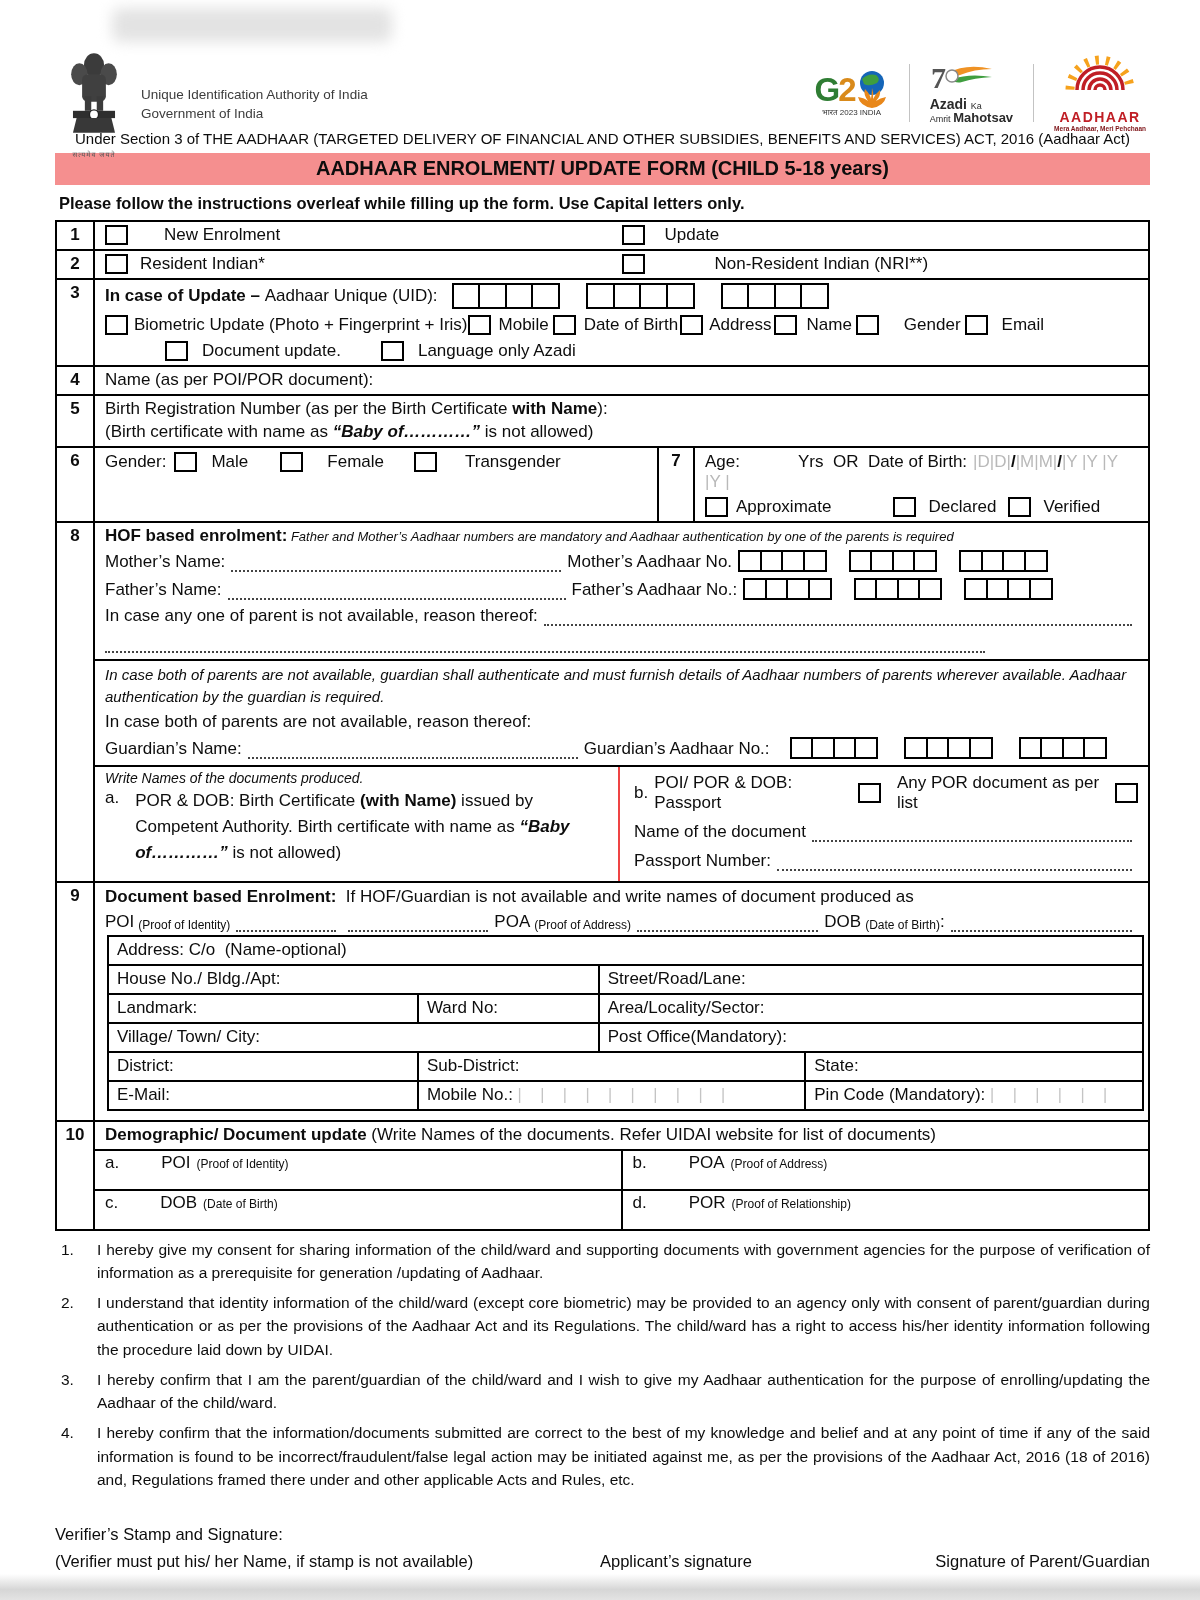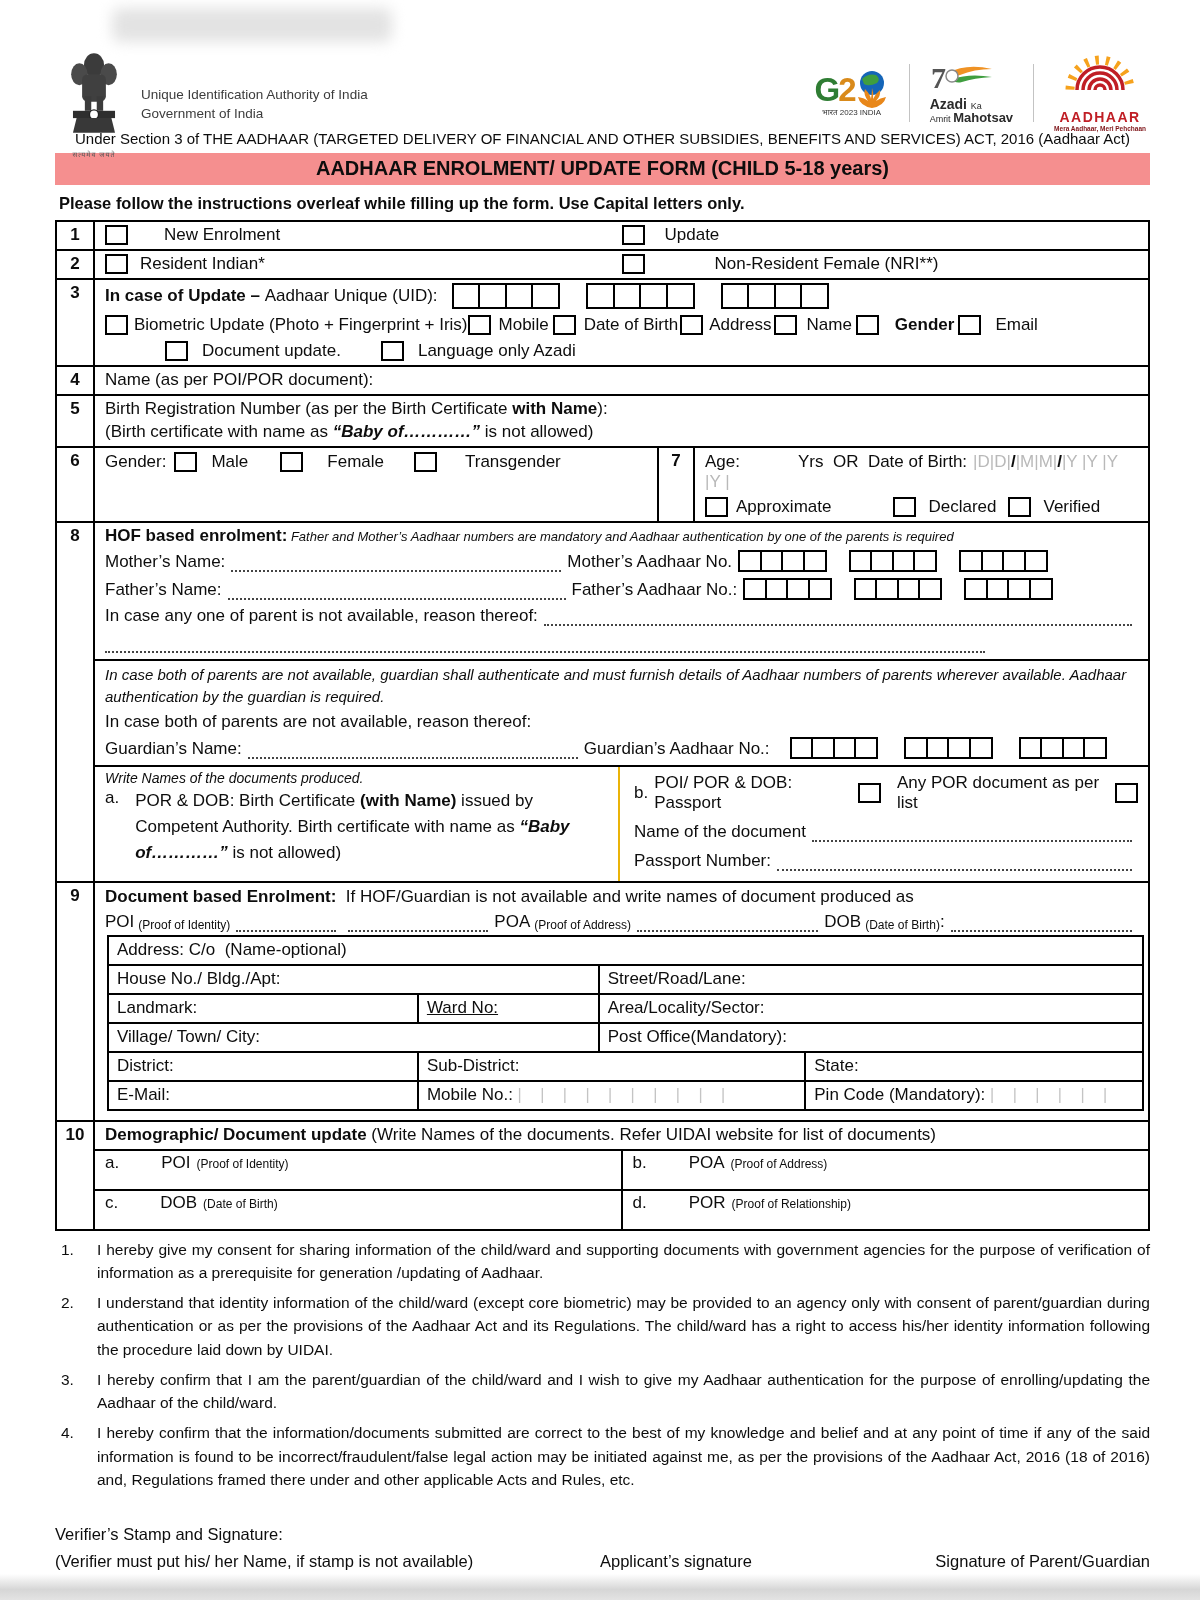--- a/index.html
+++ b/index.html
@@ -60,21 +60,21 @@
   
   .r67 { display:flex; }
   .r67-gender { flex:0 0 562px; padding:4px 10px; }
   .r67-n7 { flex:0 0 38px; border-left:2px solid #000; border-right:2px solid #000; text-align:center; font-weight:bold; padding-top:3px; }
   .r67-age { flex:1; padding:4px 10px; }
 
   
   .s8block { padding:3px 10px 6px; }
   .s8sep { border-top:2px solid #000; }
   .docs2col { display:flex; border-top:2.5px solid #000; }
-  .docs-left { flex:0 0 525px; border-right:2px solid #eab308; padding:3px 12px 14px 10px; }
+  .docs-left { flex:0 0 525px; border-right:2px solid #ef4444; padding:3px 12px 14px 10px; }
   .docs-right { flex:1; padding:6px 10px 6px 14px; }
   .hang { display:flex; gap:16px; margin-top:2px; }
   .hang .hl { flex:none; }
 
   
   .addr { border:2px solid #000; margin:3px 2px 5px 2px; }
   .arow { display:flex; border-top:2px solid #000; }
   .arow:first-child { border-top:none; }
   .acell { padding:3px 8px 4px; border-right:2px solid #000; }
   .acell:last-child { border-right:none; }
@@ -193,21 +193,21 @@
 
     <div class="frow">
       <div class="num">2</div>
       <div class="fcontent fl">
         <div class="fl" style="flex:0 0 50%;">
           <span class="cb"></span>
           <span style="margin-left:12px;">Resident Indian*</span>
         </div>
         <div class="fl">
           <span class="cb"></span>
-          <span style="margin-left:70px;">Non-Resident Female (NRI**)</span>
+          <span style="margin-left:70px;">Non-Resident Indian (NRI**)</span>
         </div>
       </div>
     </div>
 
     <div class="frow">
       <div class="num">3</div>
       <div class="fcontent">
         <div class="fl" style="gap:0;">
           <span class="bd">In case of Update –</span>
           <span class="presp"> Aadhaar Unique (UID):</span>
@@ -235,21 +235,21 @@
           <span style="margin-left:6px;">Biometric Update (Photo + Fingerprint + Iris)</span>
           <span class="cb"></span>
           <span style="margin:0 4px 0 8px;">Mobile</span>
           <span class="cb"></span>
           <span style="margin:0 2px 0 8px;">Date of Birth</span>
           <span class="cb"></span>
           <span style="margin:0 2px 0 6px;">Address</span>
           <span class="cb"></span>
           <span style="margin:0 4px 0 10px;">Name</span>
           <span class="cb"></span>
-          <span style="margin:0 4px 0 16px;font-weight:bold;">Gender</span>
+          <span style="margin:0 4px 0 25px;">Gender</span>
           <span class="cb"></span>
           <span style="margin-left:14px;">Email</span>
         </div>
         <div class="fl" style="margin-top:6px; padding-left:60px;">
           <span class="cb"></span>
           <span style="margin-left:14px;">Document update.</span>
           <span class="cb" style="margin-left:40px;"></span>
           <span style="margin-left:14px;">Language only Azadi</span>
         </div>
       </div>
@@ -443,21 +443,21 @@
         <div class="addr">
           <div class="arow">
               <div class="acell" style="flex:1;"><span class="presp">Address: C/o  (Name-optional)</span></div>
             </div>
           <div class="arow">
             <div class="acell" style="flex:0 0 47.5%;"><span>House No./ Bldg./Apt:</span></div>
             <div class="acell" style="flex:1;"><span>Street/Road/Lane:</span></div>
           </div>
           <div class="arow">
             <div class="acell" style="flex:0 0 30%;"><span>Landmark:</span></div>
-            <div class="acell" style="flex:0 0 17.5%;text-decoration:underline;"><span>Ward No:</span></div>
+            <div class="acell" style="flex:0 0 17.5%;"><span>Ward No:</span></div>
             <div class="acell" style="flex:1;"><span>Area/Locality/Sector:</span></div>
           </div>
           <div class="arow">
             <div class="acell" style="flex:0 0 47.5%;"><span>Village/ Town/ City:</span></div>
             <div class="acell" style="flex:1;"><span>Post Office(Mandatory):</span></div>
           </div>
           <div class="arow">
             <div class="acell" style="flex:0 0 30%;"><span>District:</span></div>
             <div class="acell" style="flex:0 0 37.5%;"><span>Sub-District:</span></div>
             <div class="acell" style="flex:1;"><span>State:</span></div>

